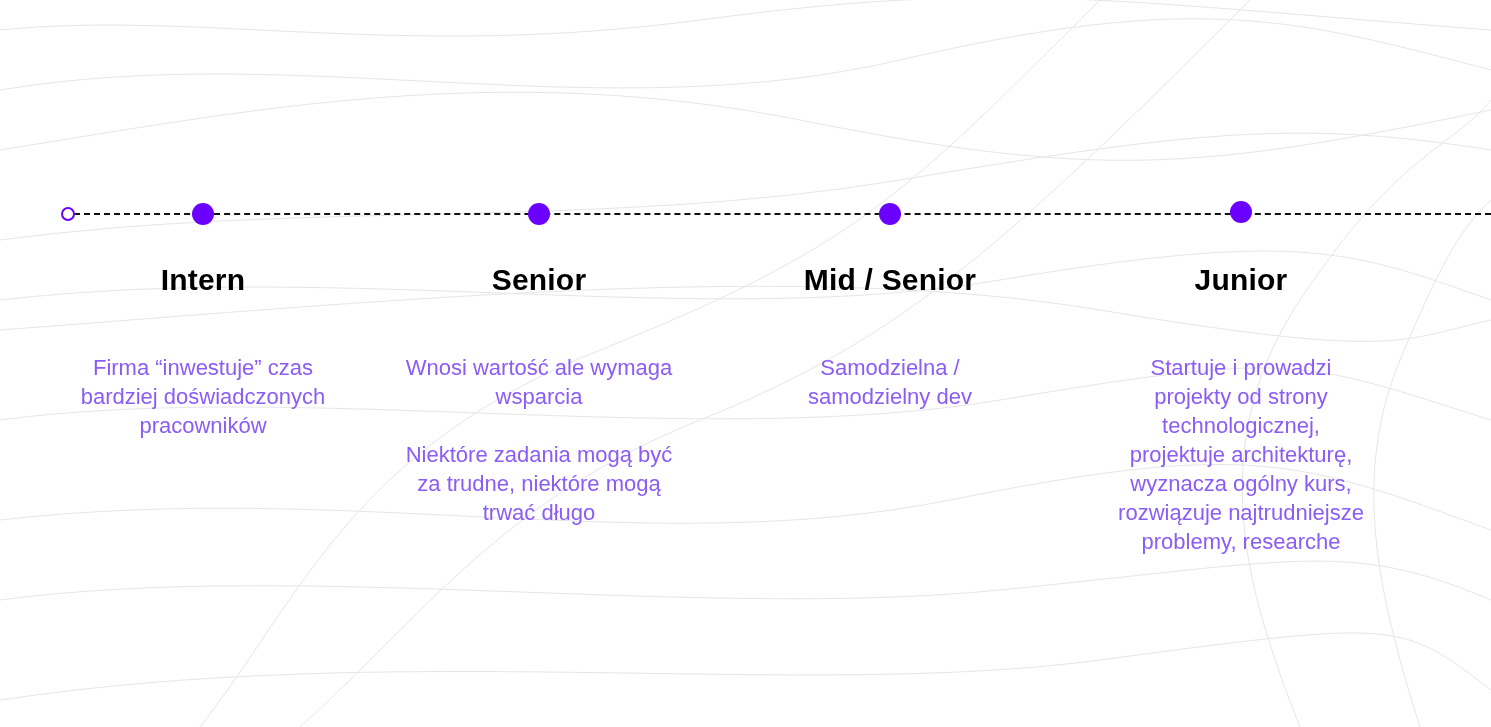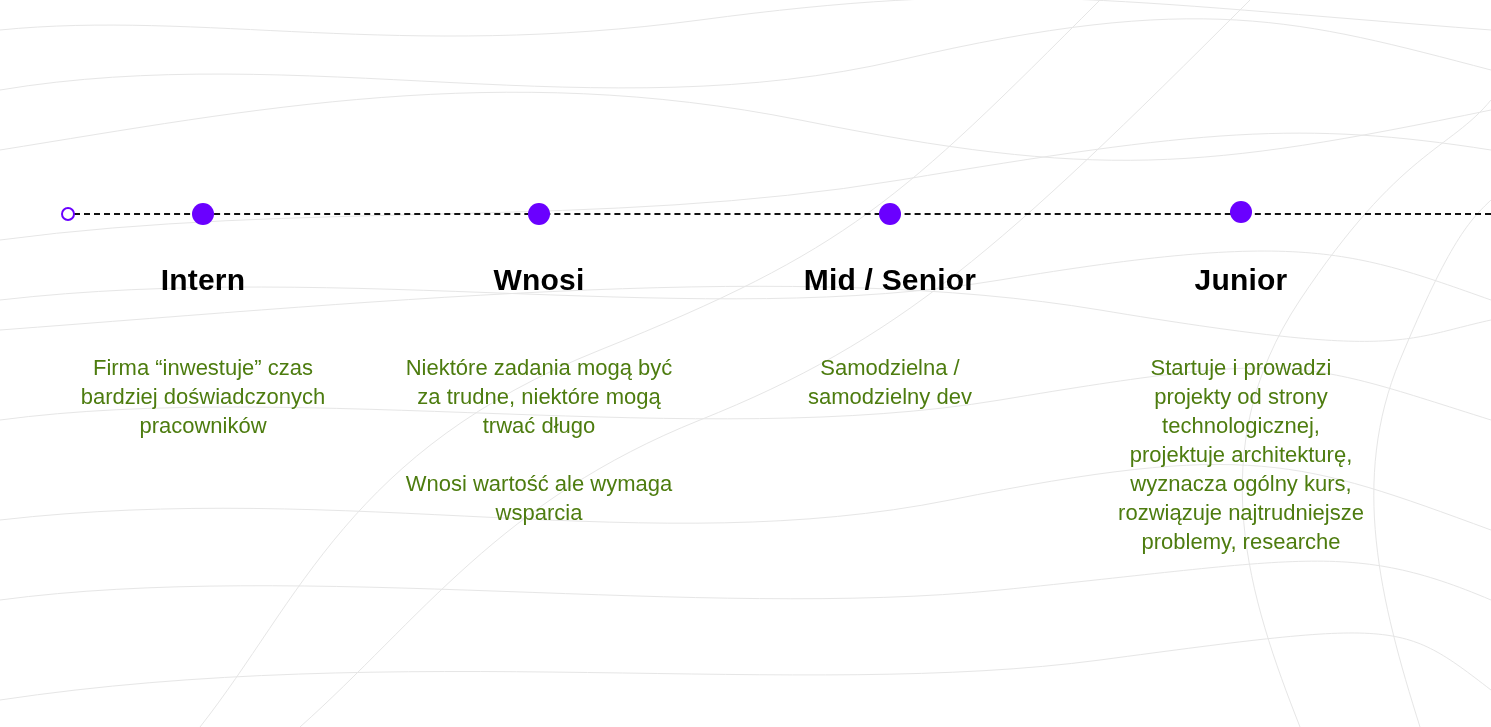--- a/index.html
+++ b/index.html
@@ -23,21 +23,21 @@
     .dot {
       position: absolute; left: 129px; top: 203px; width: 22px; height: 22px;
       border-radius: 50%; background: #6a00ff;
     }
     .title {
       position: absolute; left: 0; top: 262px; width: 280px;
       font-weight: bold; font-size: 30px; line-height: 36px; letter-spacing: 0.2px;
     }
     .desc {
       position: absolute; left: 0; top: 353px; width: 280px;
-      font-size: 22px; line-height: 29px; font-weight: normal; color: #4d7c0f;
+      font-size: 22px; line-height: 29px; font-weight: normal; color: #8b5cf6;
     }
     .desc p { margin: 0 0 29px 0; }
     .desc p:last-child { margin-bottom: 0; }
   </style>
 </head>
 <body>
 
 <svg class="bg-waves" viewBox="0 0 1491 727" preserveAspectRatio="none">
   <g fill="none" stroke="#e6e6e6" stroke-width="1">
     <path d="M0 90 C300 40 600 130 900 60 S1300 20 1491 70"></path>
@@ -64,24 +64,24 @@
   <div class="stage" style="left:203px;">
     <div class="dot"></div>
     <div class="title">Intern</div>
     <div class="desc">
       <p>Firma “inwestuje” czas bardziej doświadczonych pracowników</p>
     </div>
   </div>
 
   <div class="stage" style="left:539px;">
     <div class="dot"></div>
-    <div class="title">Wnosi</div>
+    <div class="title">Senior</div>
     <div class="desc">
+      <p>Wnosi wartość ale wymaga wsparcia</p>
       <p>Niektóre zadania mogą być za trudne, niektóre mogą trwać długo</p>
-      <p>Wnosi wartość ale wymaga wsparcia</p>
     </div>
   </div>
 
   <div class="stage" style="left:890px;">
     <div class="dot"></div>
     <div class="title">Mid / Senior</div>
     <div class="desc" style="width:250px;left:15px;">
       <p>Samodzielna / samodzielny dev</p>
     </div>
   </div>

